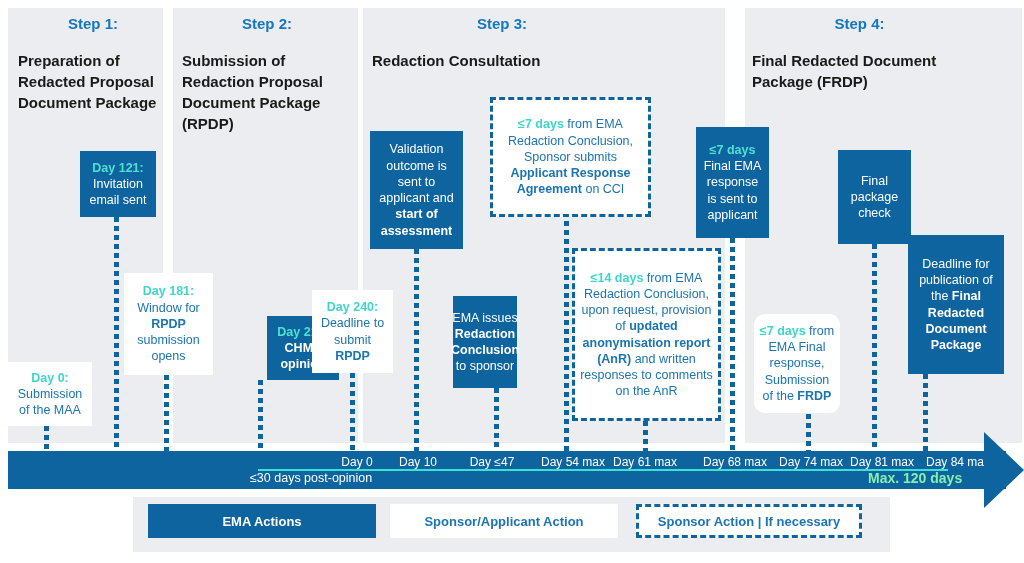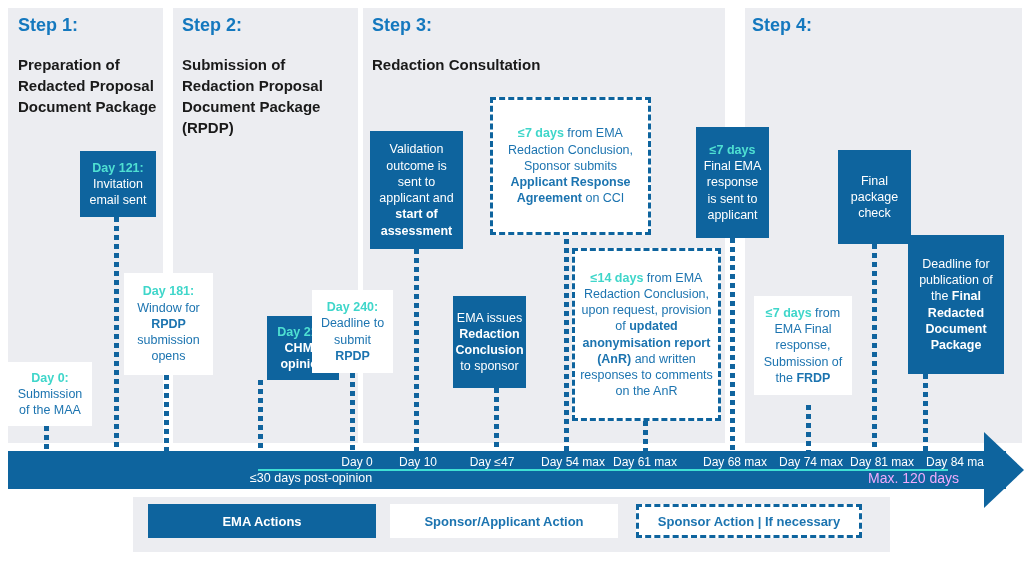--- a/index.html
+++ b/index.html
@@ -8,21 +8,21 @@
 
   
   .col { position:absolute; top:8px; height:435px; background:#ECEDF1; z-index:0; }
   .col1 { left:8px;   width:155px; }
   .col2 { left:173px; width:185px; }
   .col3 { left:363px; width:362px; }
   .col4 { left:745px; width:277px; }
 
   
   .step-header { position:absolute; z-index:2; }
-  .step-label  { color:#1478BE; font-weight:bold; font-size:18px; line-height:1.4; }
+  .step-label  { color:#1478BE; font-weight:bold; font-size:15px; line-height:1.4;text-align:center; }
   .step-title  { color:#1A1A1A; font-weight:bold; font-size:15px; line-height:1.4; margin-top:16px; }
   .sh1 { left:18px;  top:13px; width:150px; }
   .sh2 { left:182px; top:13px; width:170px; }
   .sh3 { left:372px; top:13px; width:260px; }
   .sh4 { left:752px; top:13px; width:215px; }
 
   
   .connector { position:absolute; width:5px; z-index:1;
     background-image:repeating-linear-gradient(to bottom,#10649E 0px,#10649E 5px,rgba(0,0,0,0) 5px,rgba(0,0,0,0) 9px); }
 
@@ -40,21 +40,21 @@
 
   
   .bar { position:absolute; left:8px; top:451px; width:978px; height:38px; background:#0E649E; z-index:2;padding-left:20px; }
   .arrowhead { position:absolute; left:984px; top:432px; width:0; height:0; z-index:2;
                border-top:38px solid rgba(0,0,0,0); border-bottom:38px solid rgba(0,0,0,0);
                border-left:40px solid #0E649E; }
   .tick { position:absolute; top:4px; transform:translateX(-50%); color:#ffffff;
           font-size:12px; white-space:nowrap; }
   .cyanline { position:absolute; left:250px; top:18px; width:690px; height:2px; background:#3FE0D4; }
   .postop  { position:absolute; left:242px; top:20px; color:#ffffff; font-size:12.5px; white-space:nowrap; }
-  .maxdays { position:absolute; left:860px; top:19px; color:#f0abfc; font-weight:normal; font-size:14px; white-space:nowrap; }
+  .maxdays { position:absolute; left:860px; top:19px; color:#86efac; font-weight:bold; font-size:14px; white-space:nowrap; }
 
   
   .legend-band { position:absolute; left:133px; top:497px; width:757px; height:55px; background:#ECEDF1; z-index:0; }
   .legend-item { position:absolute; top:504px; height:34px; z-index:1; display:flex; align-items:center;
                  justify-content:center; font-weight:bold; font-size:13px; box-sizing:border-box; white-space:nowrap; }
   .lg-ema  { left:148px; width:228px; background:#0E649E; color:#ffffff; }
   .lg-spon { left:390px; width:228px; background:#ffffff; color:#1C74B0; }
   .lg-cond { left:636px; width:226px; background:#ffffff; color:#1C74B0; border:3px dashed #0E649E; }
 </style>
 </head>
@@ -74,20 +74,21 @@
   <div class="step-header sh2">
     <div class="step-label">Step 2:</div>
     <div class="step-title">Submission of Redaction Proposal Document Package (RPDP)</div>
   </div>
   <div class="step-header sh3">
     <div class="step-label">Step 3:</div>
     <div class="step-title">Redaction Consultation</div>
   </div>
   <div class="step-header sh4">
     <div class="step-label">Step 4:</div>
+    <div class="step-title">Final Redacted Document Package (FRDP)</div>
   </div>
 
   <div class="connector" style="left:44px;  top:426px; height:29px;"></div>
   <div class="connector" style="left:114px; top:217px; height:238px;"></div>
   <div class="connector" style="left:164px; top:375px; height:80px;"></div>
   <div class="connector" style="left:258px; top:380px; height:75px;"></div>
   <div class="connector" style="left:350px; top:373px; height:82px;"></div>
   <div class="connector" style="left:414px; top:249px; height:206px;"></div>
   <div class="connector" style="left:564px; top:212px; height:243px;"></div>
   <div class="connector" style="left:494px; top:388px; height:67px;"></div>
@@ -114,41 +115,41 @@
   </div>
 
   <div class="ebox white" style="left:312px; top:290px; width:81px; height:83px;justify-content:flex-end;">
     <div><span class="seg-day block">Day 240:</span><span>Deadline to submit </span><span class="seg-b">RPDP</span></div>
   </div>
 
   <div class="ebox dark" style="left:370px; top:131px; width:93px; height:118px; padding:3px 4px;">
     <div><span>Validation outcome is sent to applicant and </span><span class="seg-b">start of assessment</span></div>
   </div>
 
-  <div class="ebox cond" style="left:490px; top:97px; width:161px; height:138px;text-align:center;">
+  <div class="ebox cond" style="left:490px; top:97px; width:161px; height:120px;text-align:center;">
     <div><span class="seg-day">≤7 days</span><span> from EMA Redaction Conclusion, Sponsor submits </span><span class="seg-b">Applicant Response Agreement</span><span> on CCI</span></div>
   </div>
 
-  <div class="ebox dark" style="left:453px; top:296px; width:73px; height:92px;">
+  <div class="ebox dark" style="left:453px; top:296px; width:64px; height:92px;">
     <div><span>EMA issues </span><span class="seg-b">Redaction Conclusion</span><span> to sponsor</span></div>
   </div>
 
   <div class="ebox cond" style="left:572px; top:248px; width:149px; height:173px;">
     <div><span class="seg-day">≤14 days</span><span> from EMA Redaction Conclusion, upon request, provision of </span><span class="seg-b">updated anonymisation report (AnR)</span><span> and written responses to comments on the AnR</span></div>
   </div>
 
   <div class="ebox dark" style="left:696px; top:127px; width:73px; height:111px;">
     <div><span class="seg-day block">≤7 days</span><span>Final EMA response is sent to applicant</span></div>
   </div>
 
   <div class="ebox dark" style="left:838px; top:150px; width:73px; height:94px;">
     <div><span>Final package check</span></div>
   </div>
 
-  <div class="ebox white" style="left:754px; top:296px; width:98px; height:99px;">
+  <div class="ebox white" style="left:754px; top:314px; width:86px; height:99px;border-radius:11px;">
     <div><span class="seg-day">≤7 days</span><span> from EMA Final response, Submission of the </span><span class="seg-b">FRDP</span></div>
   </div>
 
   <div class="ebox dark" style="left:908px; top:235px; width:96px; height:139px;">
     <div><span>Deadline for publication of the </span><span class="seg-b">Final Redacted Document Package</span></div>
   </div>
 
   <div class="bar">
     <span class="tick" style="left:349px;">Day 0</span>
     <span class="tick" style="left:410px;">Day 10</span>

